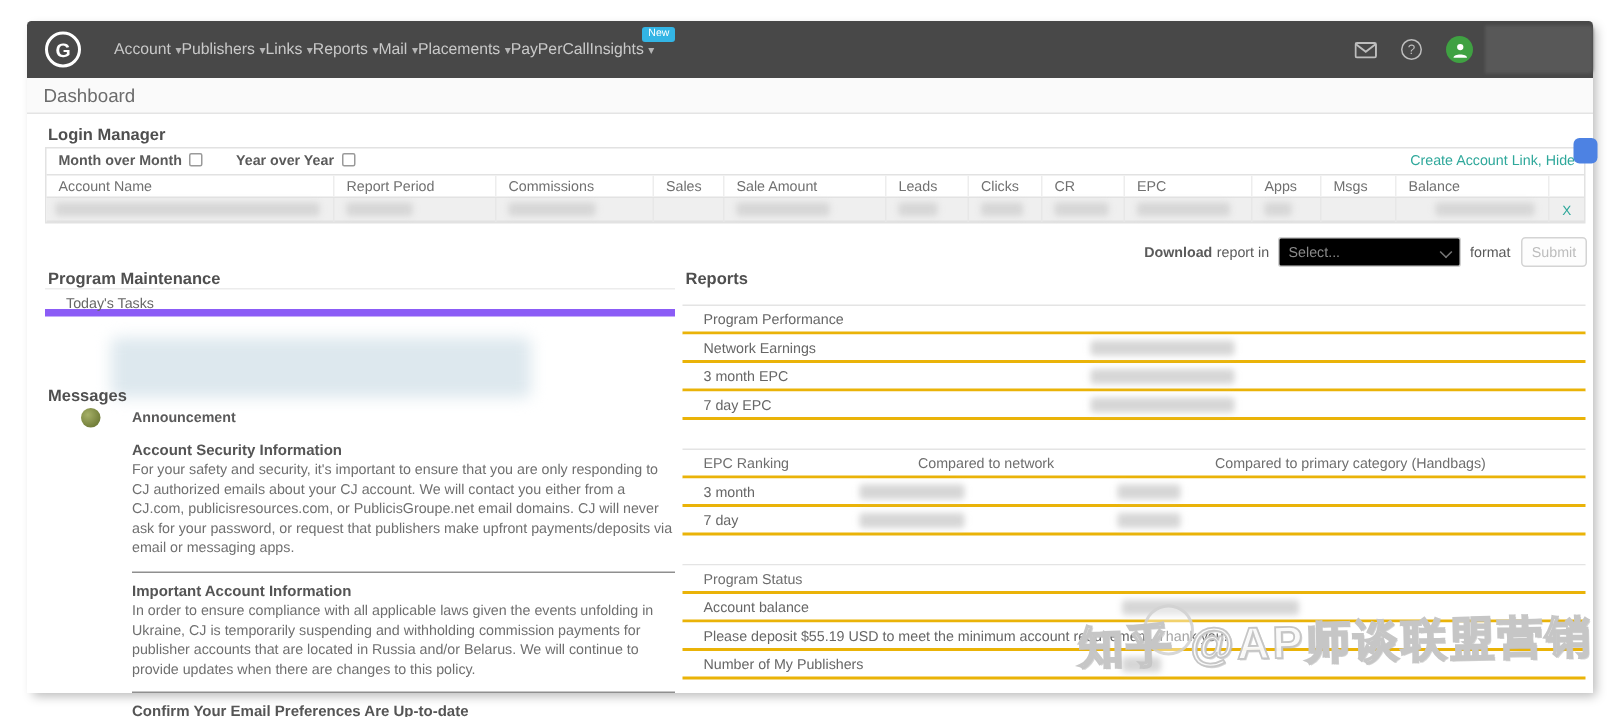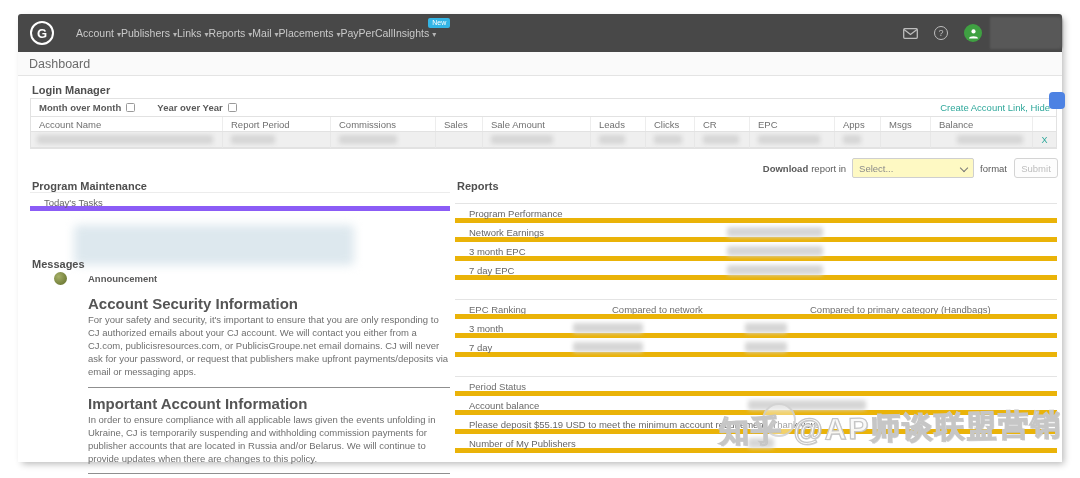--- a/index.html
+++ b/index.html
@@ -61,21 +61,21 @@
   .lm-row .dc:last-child { border-right:none; }
   .blur { position:absolute; background:#d6d6d6; border-radius:2px; filter:blur(2.2px); }
   .x-close { font-size:9px; color:#2fa89b; text-align:center; line-height:16px;
     cursor:pointer; }
 
   .dl-row { position:absolute; right:4px; top:144px; display:flex; align-items:center;
     font-size:9.5px; color:#5a5a5a; }
   .dl-bold { font-weight:bold; margin-right:3px;padding-left:24px; }
   .dl-select { width:122px; height:20px; border:1px solid #cfcfcf; border-radius:2px;
     margin:0 6px; display:flex; align-items:center; padding:0 6px; color:#8a8a8a;
-    font-size:9.5px; cursor:pointer; position:relative; background:#fef9c3;text-align:right; }
+    font-size:9.5px; cursor:pointer; position:relative; background:#000000;text-align:right; }
   .dl-caret { position:absolute; right:6px; top:6px; width:6px; height:6px;
     border-right:1.4px solid #777; border-bottom:1.4px solid #777; transform:rotate(45deg); }
   .dl-submit { margin-left:7px; width:44px; height:20px; border:1px solid #d4d4d4;
     border-radius:3px; background:#fdfdfd; color:#bdbdbd; font-size:9.5px; cursor:default; }
 
   .feedback-tab { position:absolute; right:-3px; top:78px; width:16px; height:17px;
     background:#4d82e3; border-radius:4px; cursor:pointer; }
 
   
   .pm-label { position:absolute; left:14px; top:166px; }
@@ -86,30 +86,30 @@
   .tasks-blur { position:absolute; left:44px; top:32px; width:280px; height:40px;
     background:#dde8ee; border-radius:4px; filter:blur(5px); }
 
   .msg-label { position:absolute; left:14px; top:244px; }
   .messages { position:absolute; left:36px; top:258px; width:396px; }
   .ann-row { display:flex; align-items:center; margin-bottom:10px; }
   .ann-icon { width:13px; height:13px; border-radius:50%; flex:none;
     background:radial-gradient(circle at 35% 35%, #a6b068, #737f3a 70%); }
   .ann-text { font-size:9.5px; font-weight:bold; color:#5a5a5a; margin-left:21px; }
   .msg-block { margin-left:34px; width:362px; }
-  .msg-head { font-size:15px; font-weight:bold; color:#555; margin-bottom:1px; }
+  .msg-head { font-size:10px; font-weight:bold; color:#555; margin-bottom:1px; }
   .msg-body { font-size:9.5px; color:#6f6f6f; line-height:1.38; }
   .msg-div { border:none; border-top:1px solid #8f8f8f; margin:8px 0 7px 34px;
     width:362px; }
 
   
   .right-col { position:absolute; left:437px; top:166px; width:602px; }
   .rep-label { margin-left:2px; }
   .rtable { margin-top:11px; border-top:1px solid #e4e4e4; }
-  .rrow { position:relative; height:19px; border-bottom:5px solid #eab308;
+  .rrow { position:relative; height:19px; border-bottom:2px solid #eab308;
     font-size:9.5px; color:#666; background:#fff; }
   .rrow .lbl { padding:4px 0 0 14px; display:inline-block; }
   .rgrid { display:grid; grid-template-columns:115px 170px 1fr;gap:28px; }
   .rgrid .gc { padding:4px 0 0 14px; overflow:hidden; white-space:nowrap; }
   .hdr { color:#6e6e6e; }
   .gap { height:8px; }
 
   
   .watermark { position:absolute; right:18px; top:408px; font-size:30px; font-weight:bold;
     letter-spacing:2px; color:rgba(252,252,252,0.92); white-space:nowrap;
@@ -284,21 +284,21 @@
         <div class="gc">Compared to network</div>
         <div class="gc">Compared to primary category (Handbags)</div>
       </div>
       <div class="rrow"><span class="lbl">3 month</span><span class="blur" style="left:118px;top:4px;width:70px;height:10px;"></span><span class="blur" style="left:290px;top:4px;width:42px;height:10px;"></span></div>
       <div class="rrow"><span class="lbl">7 day</span><span class="blur" style="left:118px;top:4px;width:70px;height:10px;"></span><span class="blur" style="left:290px;top:4px;width:42px;height:10px;"></span></div>
     </div>
 
     <div class="gap"></div>
 
     <div class="rtable">
-      <div class="rrow hdr"><span class="lbl">Period Status</span></div>
+      <div class="rrow hdr"><span class="lbl">Program Status</span></div>
       <div class="rrow"><span class="lbl">Account balance</span><span class="blur" style="left:293px;top:4px;width:118px;height:10px;"></span></div>
       <div class="rrow"><span class="lbl">Please deposit $55.19 USD to meet the minimum account requirement. Thank you!</span></div>
       <div class="rrow"><span class="lbl">Number of My Publishers</span><span class="blur" style="left:293px;top:4px;width:26px;height:10px;"></span></div>
     </div>
   </div>
 
 </div>
 
 <div class="wm-circle"></div>
 <div class="watermark">知乎 @AP师谈联盟营销</div>

